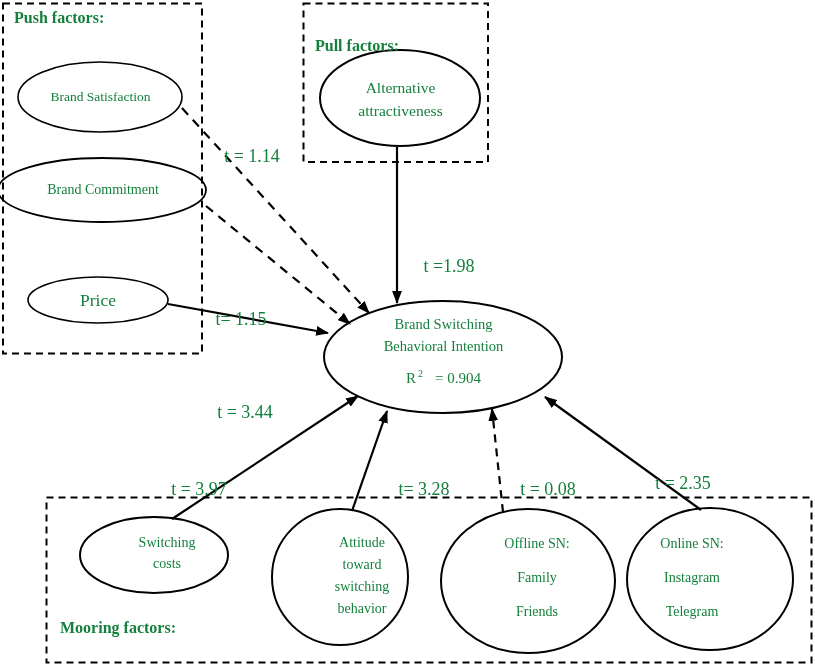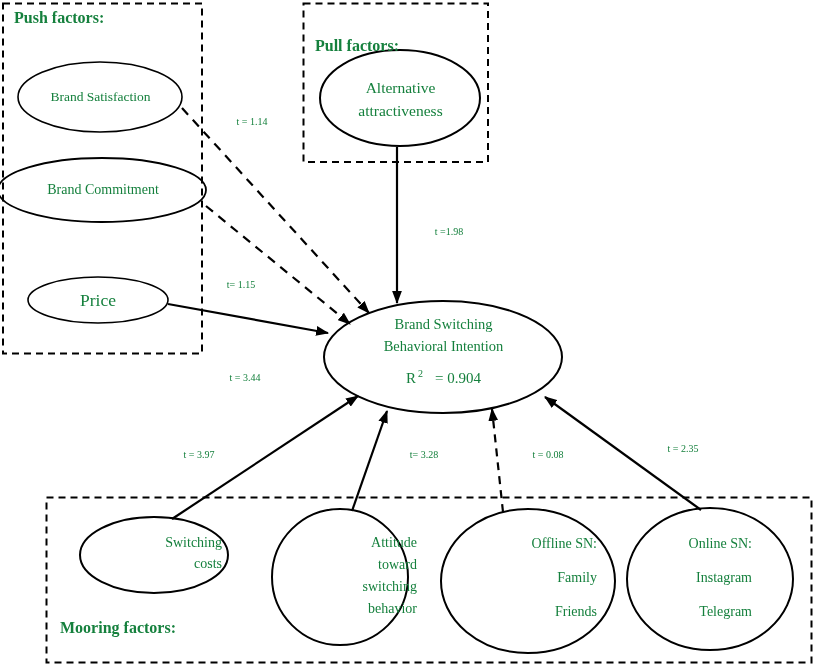--- a/index.html
+++ b/index.html
@@ -14,35 +14,36 @@
   }
   svg.layer { position: absolute; left: 0; top: 0; width: 815px; height: 668px; }
   .box-title {
     position: absolute;
     font-weight: bold;
     font-size: 16px;
     white-space: nowrap;
   }
   .tlabel {
     position: absolute;
-    font-size: 10px;
+    font-size: 18px;
     white-space: nowrap;
     transform: translate(-50%, -50%);
+    margin-top: 35px;
   }
   .node-text {
     position: absolute;
     display: flex;
     flex-direction: column;
     align-items: center;
     justify-content: center;
     text-align: center;
     pointer-events: none;
   }
   .node-text.left-align {
-    align-items: flex-end;
+    align-items: center;
     justify-content: flex-start;
     text-align: left;
   }
   .fs13 { font-size: 13.5px; }
   .fs14 { font-size: 14px; }
   .fs155 { font-size: 15.5px; line-height: 23px; }
   .fs17 { font-size: 17.5px; align-items: center; }
   .central-line { font-size: 14.5px; line-height: 22px; }
   .r2line { font-size: 15px; margin-top: 11px; }
   .r2line sup { font-size: 10px; margin-left: 2px; }

